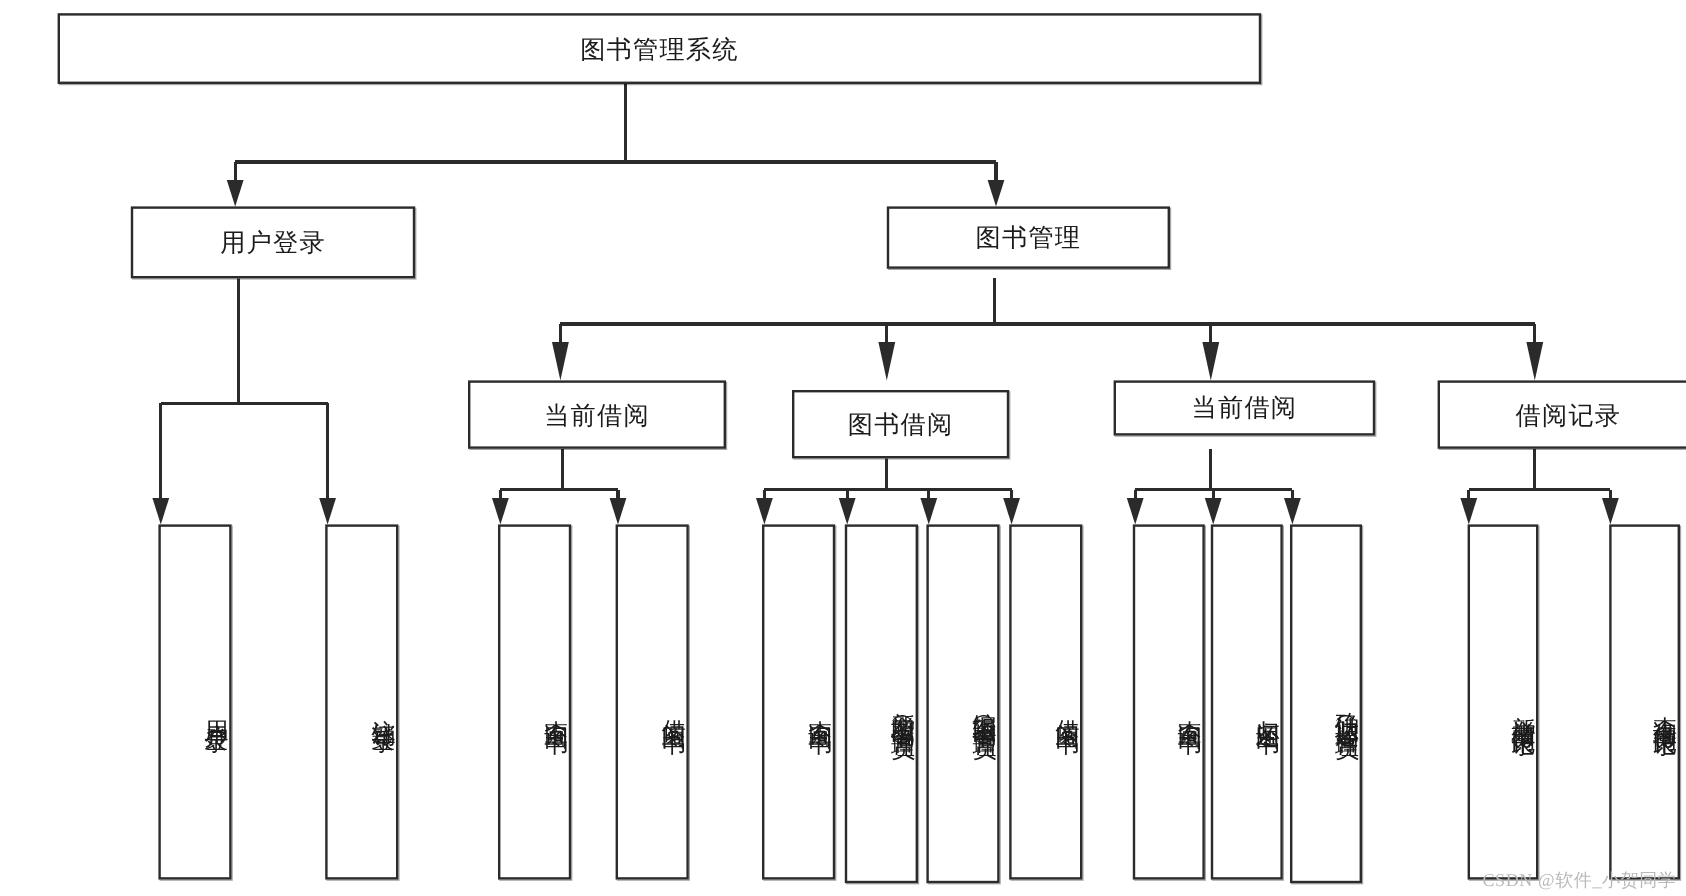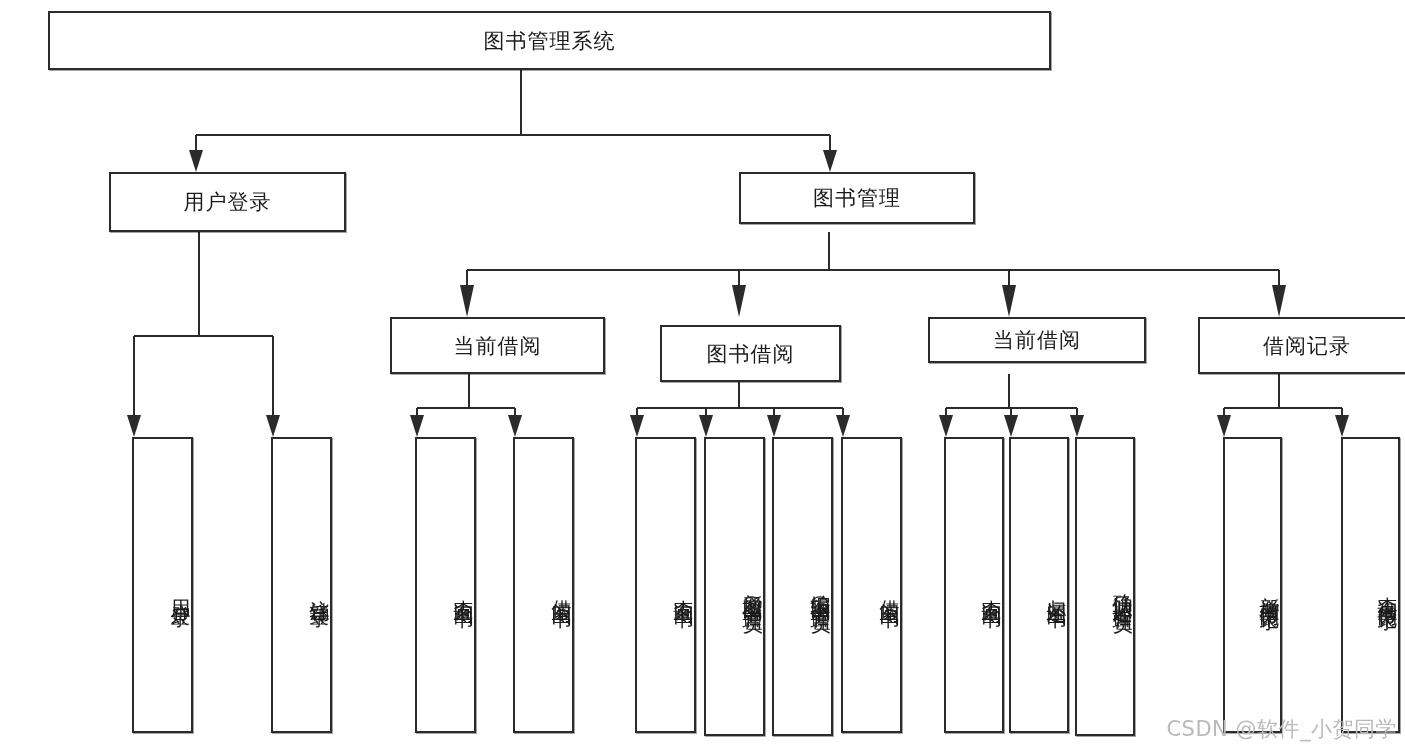--- a/index.html
+++ b/index.html
@@ -54,24 +54,25 @@
   }
   .node.vert .vtext {
     writing-mode: vertical-rl;
     text-orientation: upright;
     display: block;
   }
   .watermark {
     position: absolute;
     right: 8px;
     bottom: 4px;
-    font-size: 21px;
+    font-size: 15px;
     color: #b9b9b9;
     white-space: nowrap;
     letter-spacing: 0.5px;
+    font-family: Liberation Serif, serif;
   }
 </style>
 </head>
 <body>
 
 <div id="canvas">
 
   <svg id="wires" viewBox="0 0 1405 747" width="1405" height="747" xmlns="http://www.w3.org/2000/svg">
     <defs>
       <marker id="arrow" viewBox="0 0 12 14" refX="6" refY="13" markerWidth="12" markerHeight="14" orient="auto-start-reverse" markerUnits="userSpaceOnUse">

